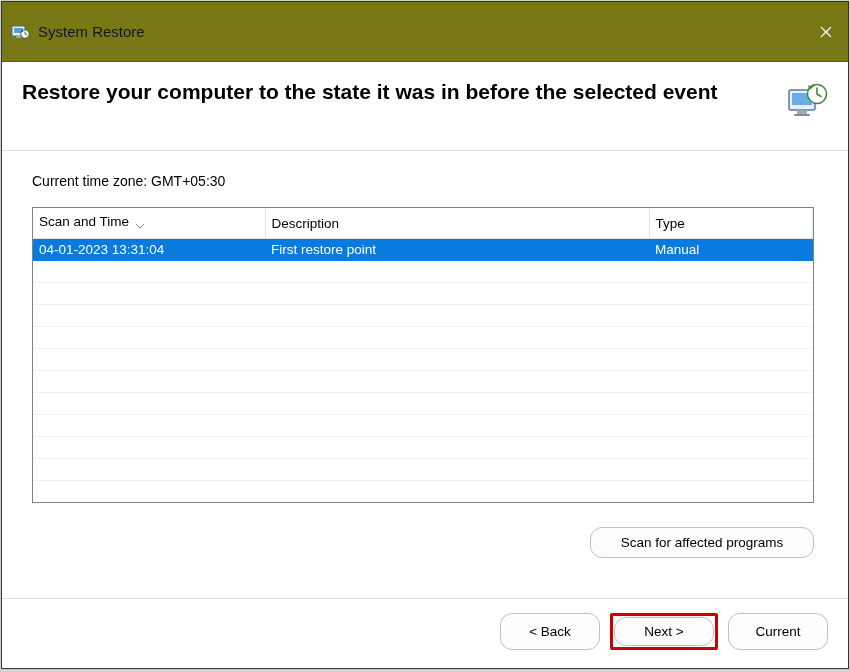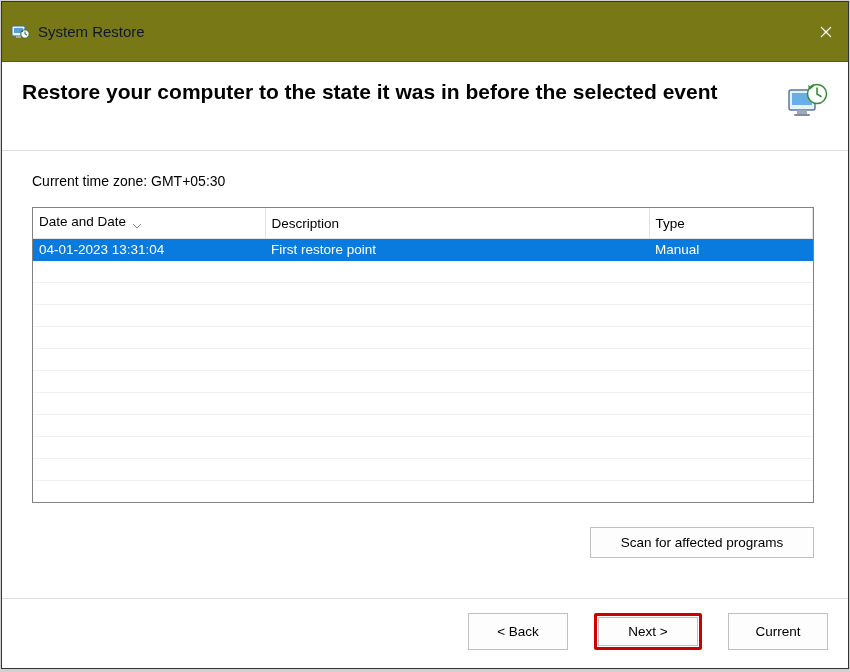--- a/index.html
+++ b/index.html
@@ -121,35 +121,35 @@
     }
     .table tr.empty td { color: transparent; }
     .scan-row {
       display: flex;
       justify-content: flex-end;
       margin-top: 24px;
     }
     .btn {
       background: #fdfdfd;
       border: 1px solid #c0c0c0;
-      border-radius: 0;
+      border-radius: 12px;
       font-size: 13.5px;
       padding: 6px 12px;
       min-width: 96px;
       cursor: pointer;
       color: #000;
       font-family: inherit;
     }
     .btn-scan { min-width: 224px; padding: 7px 14px; }
     .footer {
       border-top: 1px solid #ddd;
       padding: 14px 20px 18px 20px;
       display: flex;
       justify-content: flex-end;
-      gap: 26px;
+      gap: 10px;
     }
     .btn-nav { min-width: 100px; }
     .highlight-next {
       border: 3px solid #cc0000;
       padding: 1px;
       border-radius: 2px;
       display: inline-block;
     }
     .highlight-next .btn { min-width: 100px; }
   </style>
@@ -200,21 +200,21 @@
     <div class="table-wrapper">
       <table class="table">
         <colgroup>
             <col class="c1">
             <col class="c2">
             <col class="c3">
           </colgroup>
         <thead>
           <tr>
             <th>
-              <span>Date and Date</span>
+              <span>Scan and Time</span>
               <span class="sort-ind">
                 <svg width="10" height="6" viewBox="0 0 10 6">
                     <path d="M1 1 L5 5 L9 1" fill="none" stroke="#888" stroke-width="1"></path>
                   </svg>
               </span>
             </th>
             <th>Description</th>
             <th>Type</th>
           </tr>
         </thead>

